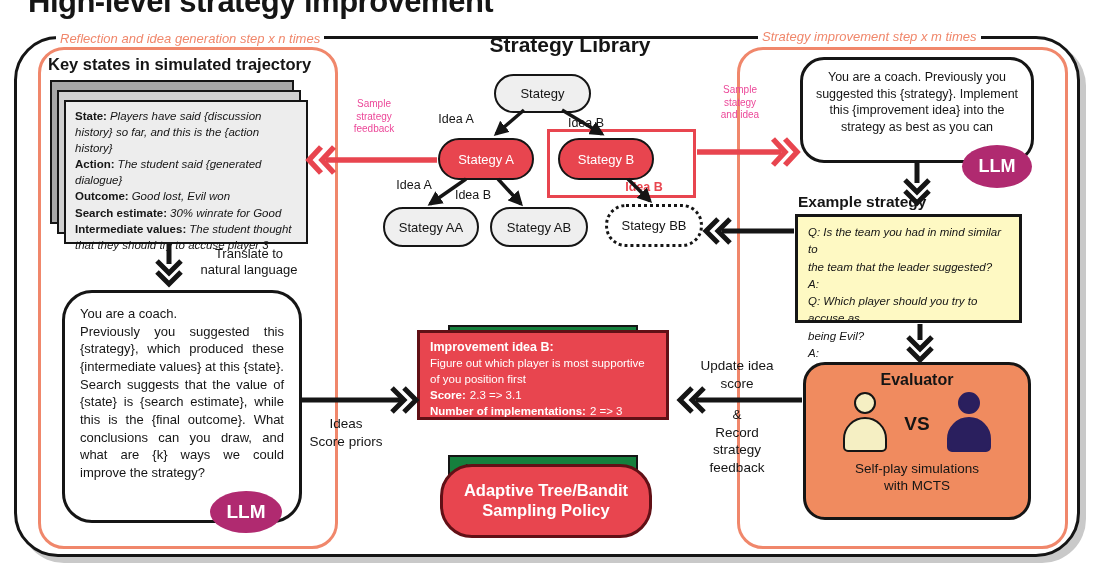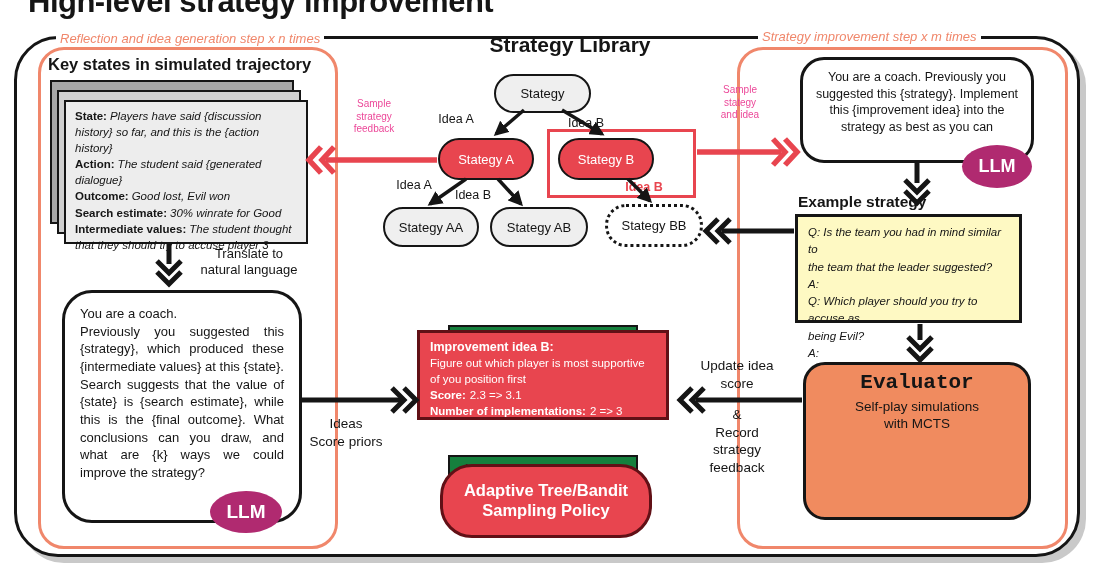--- a/index.html
+++ b/index.html
@@ -68,21 +68,21 @@
 
   .coach-box{left:800px;top:57px;width:234px;height:106px;border:3px solid #151515;border-radius:24px;
              box-sizing:border-box;padding:9px 12px;font-size:12.5px;line-height:1.32;text-align:center;background:#fff;}
 
   .example-heading{left:798px;top:193px;font-size:15.5px;font-weight:700;white-space:nowrap;}
   .example-box{left:795px;top:214px;width:227px;height:109px;background:#fef9c3;border:3px solid #151515;
                box-sizing:border-box;padding:7px 10px;font-size:11.5px;font-style:italic;line-height:1.5;white-space:pre-line;}
 
   .evaluator{left:803px;top:362px;width:228px;height:158px;background:#F08B5F;border:3px solid #151515;border-radius:22px;
              box-sizing:border-box;display:flex;flex-direction:column;align-items:center;padding-top:6px;}
-  .eval-title{font-size:21px;font-weight:800;font-family:Liberation Mono, monospace;}
+  .eval-title{font-size:16px;font-weight:800;}
   .persons-row{display:flex;align-items:center;gap:13px;margin-top:3px;}
   .vs{font-size:19px;font-weight:700;}
   .person{width:52px;height:64px;}
   .person .head{width:22px;height:22px;border-radius:50%;margin:0 auto;box-sizing:border-box;}
   .person .torso{width:44px;height:35px;border-radius:22px 22px 5px 5px;margin:3px auto 0;box-sizing:border-box;}
   .person-light .head,.person-light .torso{background:#F5EFC3;border:2.5px solid #151515;}
   .person-dark .head,.person-dark .torso{background:#2A1F5E;border:2.5px solid #2A1F5E;}
   .eval-caption{font-size:13.5px;text-align:center;white-space:pre-line;line-height:1.25;margin-top:5px;}
 
   .black-label{font-size:13.5px;text-align:center;white-space:pre-line;line-height:1.3;}
@@ -165,20 +165,31 @@
   <div class="abs example-heading">Example strategy</div>
   <div class="abs example-box">Q: Is the team you had in mind similar to
 the team that the leader suggested?
 A:
 Q: Which player should you try to accuse as
 being Evil?
 A:</div>
 
   <div class="abs evaluator">
     <div class="eval-title">Evaluator</div>
+    <div class="persons-row">
+      <div class="person person-light">
+          <div class="head"></div>
+          <div class="torso"></div>
+        </div>
+      <div class="vs">VS</div>
+      <div class="person person-dark">
+          <div class="head"></div>
+          <div class="torso"></div>
+        </div>
+    </div>
     <div class="eval-caption">Self-play simulations
 with MCTS</div>
   </div>
 
   <div class="abs black-label lbl-update-top">Update idea
 score</div>
   <div class="abs black-label lbl-update-bottom">&amp;
 Record
 strategy
 feedback</div>

